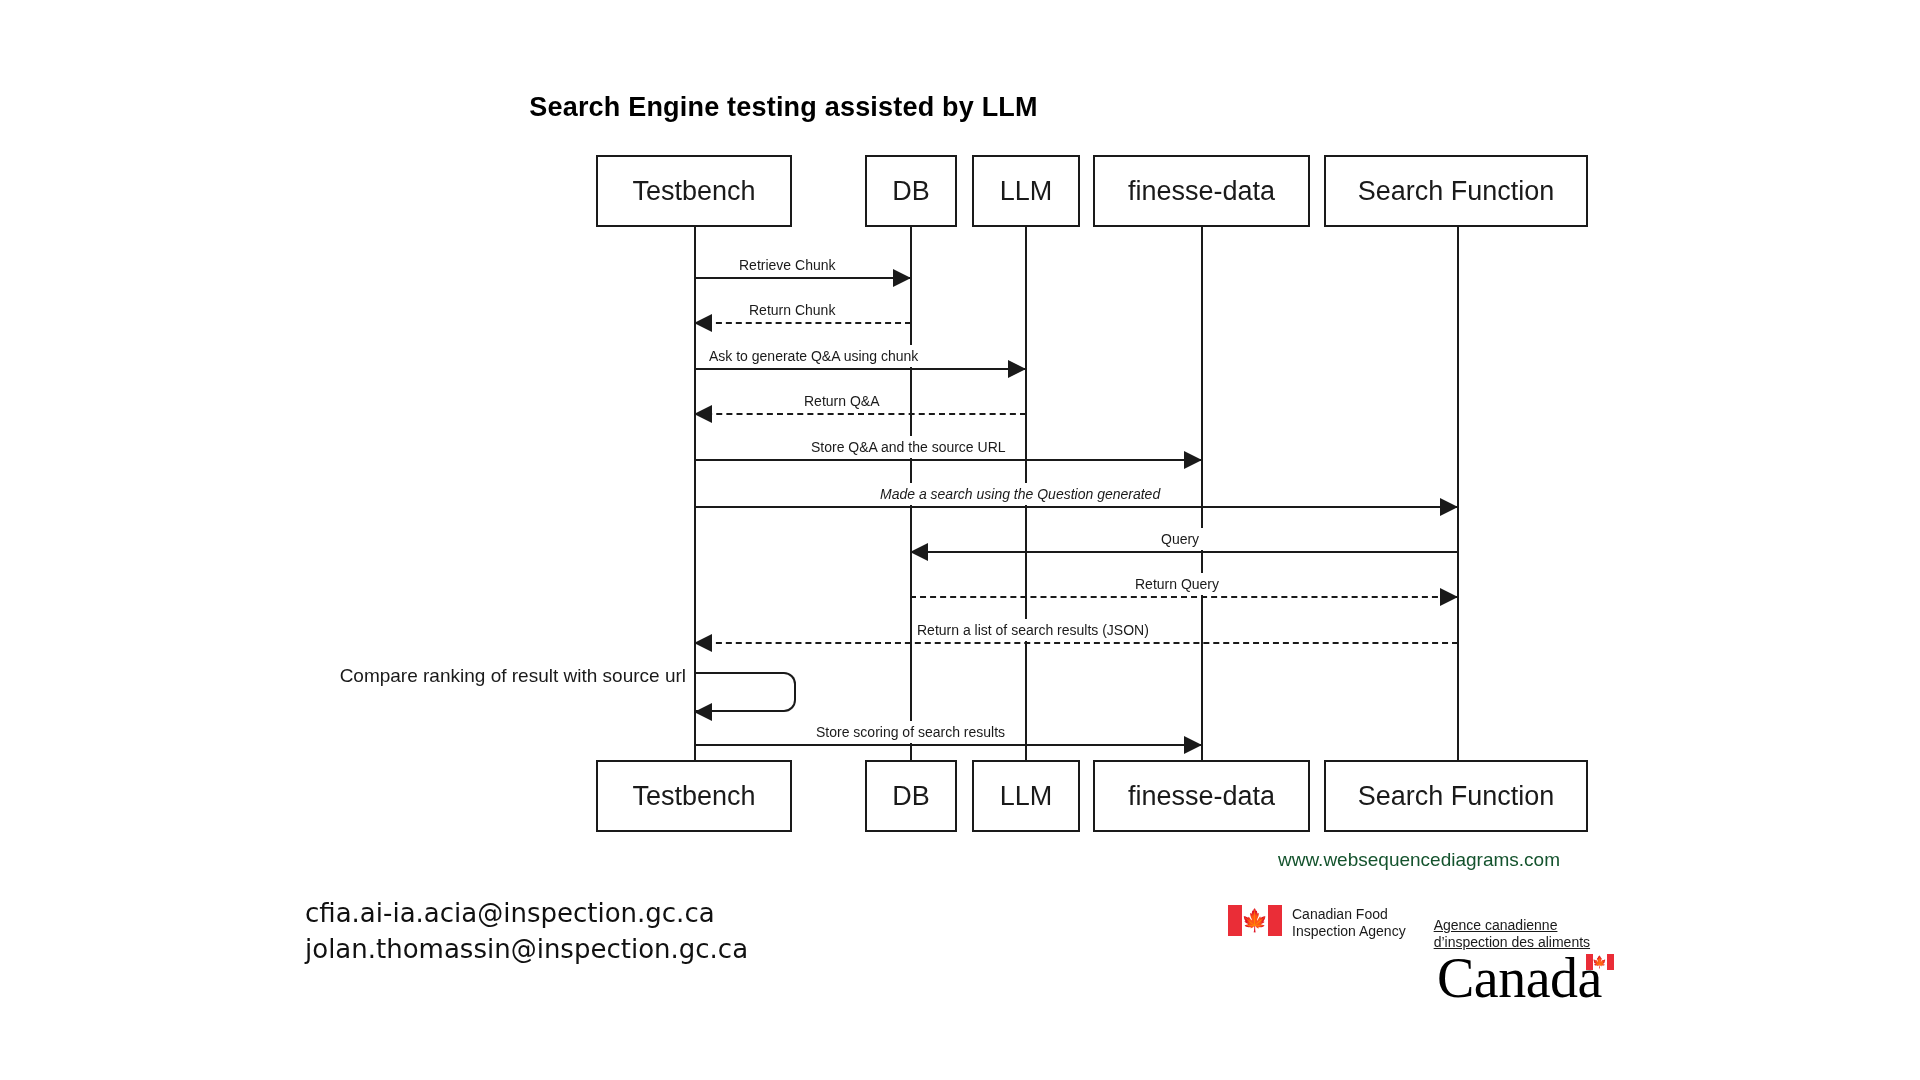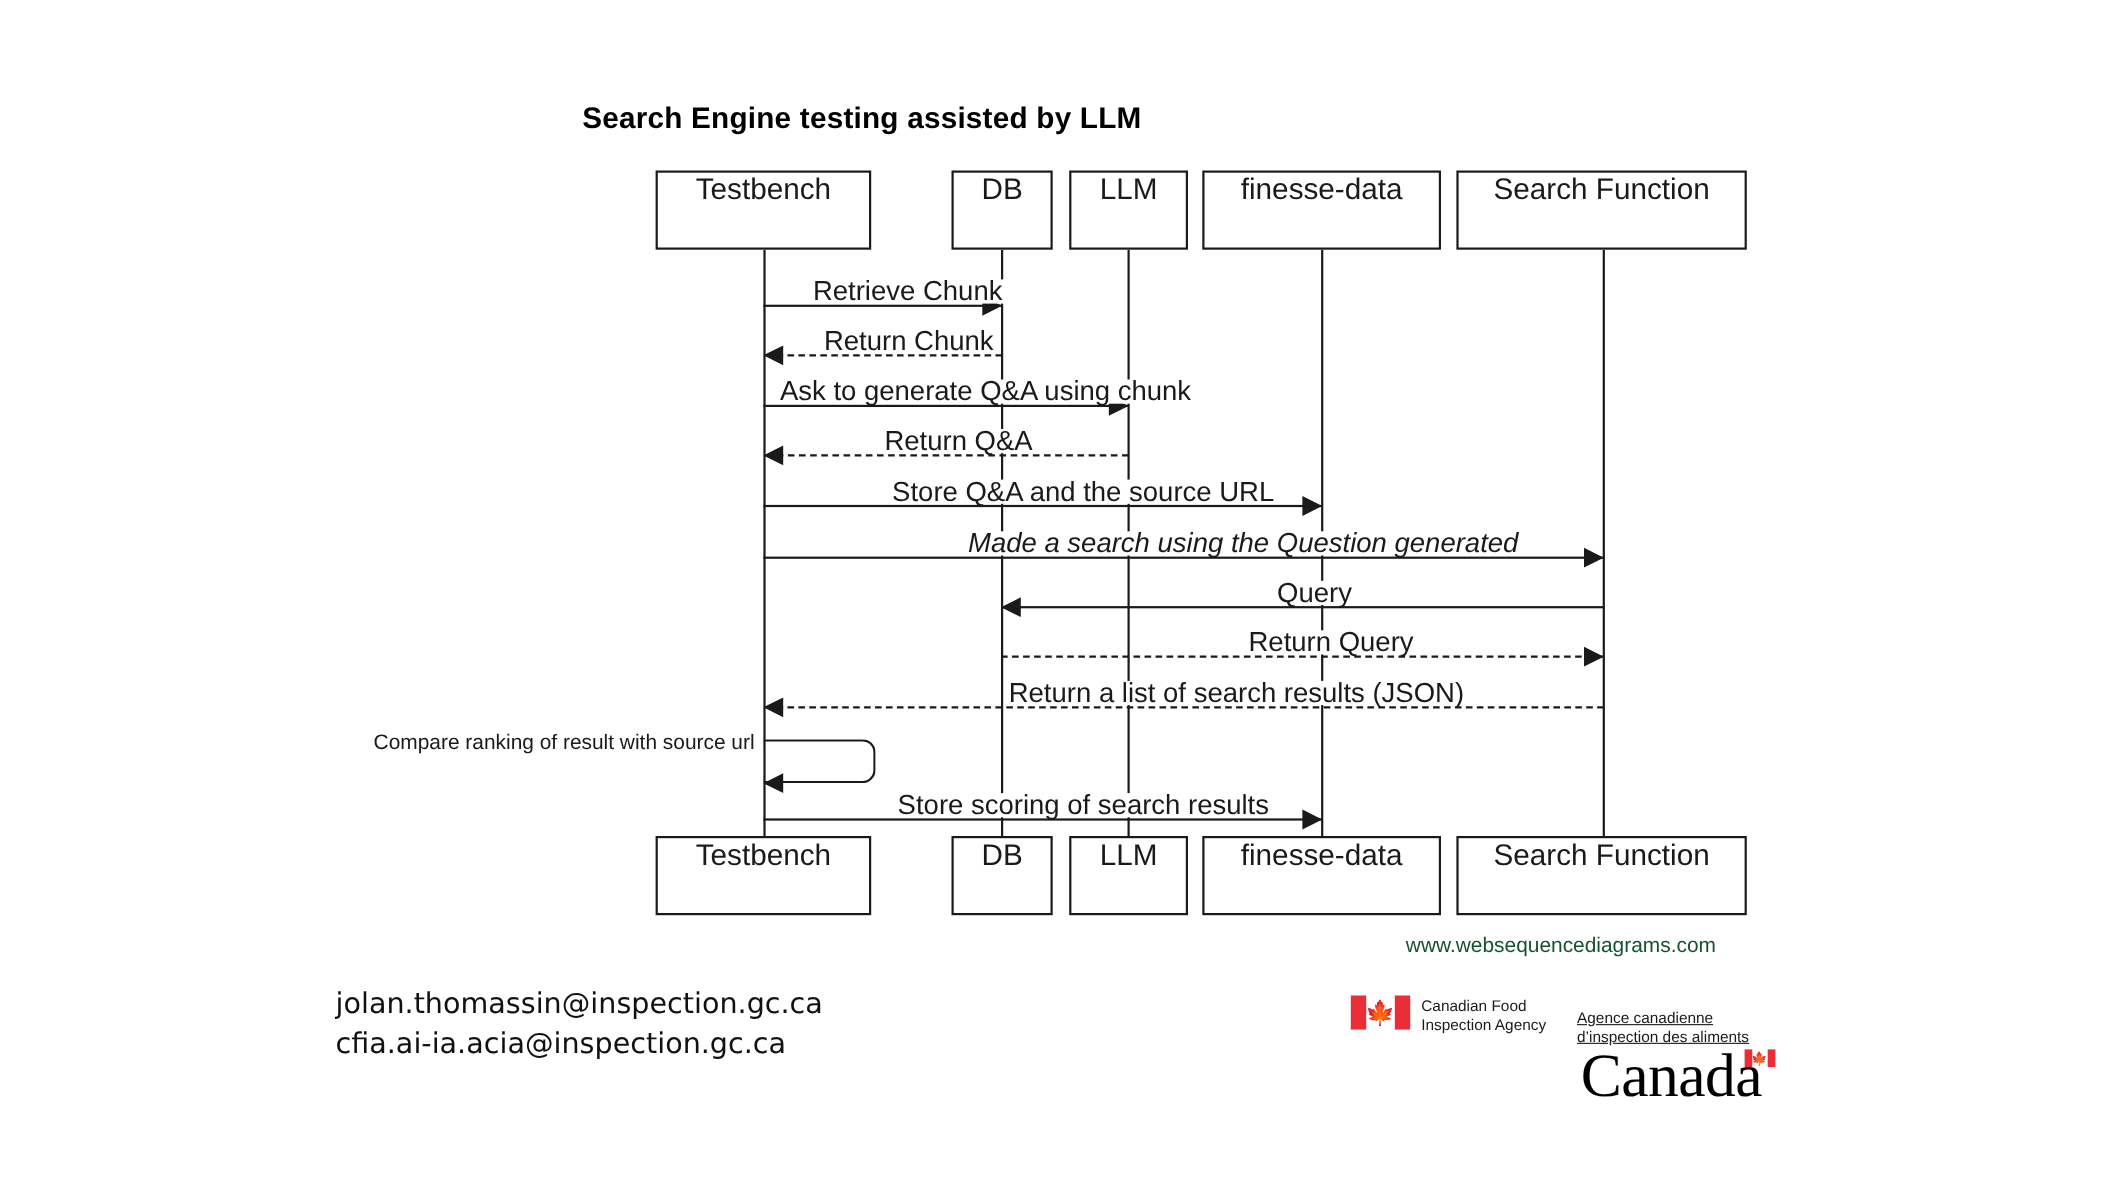--- a/index.html
+++ b/index.html
@@ -51,20 +51,21 @@
     position: absolute;
     width: 2px;
     background: #1a1a1a;
   }
   .actor-box {
     position: absolute;
     box-sizing: border-box;
     border: 2px solid #1a1a1a;
     background: #ffffff;
     display: flex;
+    align-items: center;
     justify-content: center;
     font-size: 27px;
     color: #1a1a1a;
     white-space: nowrap;
   }
   
   .msg-line {
     position: absolute;
     height: 0;
     border-top: 2px solid #1a1a1a;
@@ -80,21 +81,21 @@
     border-bottom: 9px solid transparent;
   }
   .arrow-head.right {
     border-left: 18px solid #1a1a1a;
   }
   .arrow-head.left {
     border-right: 18px solid #1a1a1a;
   }
   .msg-label {
     position: absolute;
-    font-size: 25px;
+    font-size: 14px;
     color: #1a1a1a;
     white-space: nowrap;
     background: #ffffff;
     padding: 0 4px;
     line-height: 22px;
   }
   
   .self-loop {
     position: absolute;
     box-sizing: border-box;
@@ -302,22 +303,22 @@
     <div class="self-label" style="left:324px; top:665px; width:362px;">Compare ranking of result with source url</div>
 
     <div class="msg-line" style="left:694px; top:744px; width:508px;"></div>
     <div class="arrow-head right" style="left:1184px; top:736px;"></div>
     <div class="msg-label" style="left:812px; top:721px;">Store scoring of search results</div>
 
     <div id="watermark" style="left:1278px; top:849px;">www.websequencediagrams.com</div>
   </div>
 
   <div id="contact-block">
+    <div>cfia.ai-ia.acia@inspection.gc.ca</div>
     <div>jolan.thomassin@inspection.gc.ca</div>
-    <div>cfia.ai-ia.acia@inspection.gc.ca</div>
   </div>
 
   <div id="cfia-signature">
     <div class="flag">
       <div class="bar left"></div>
       <div class="bar right"></div>
       <div class="leaf">🍁</div>
     </div>
     <div class="sig-text" id="sig-en">
       <div>Canadian Food</div>

